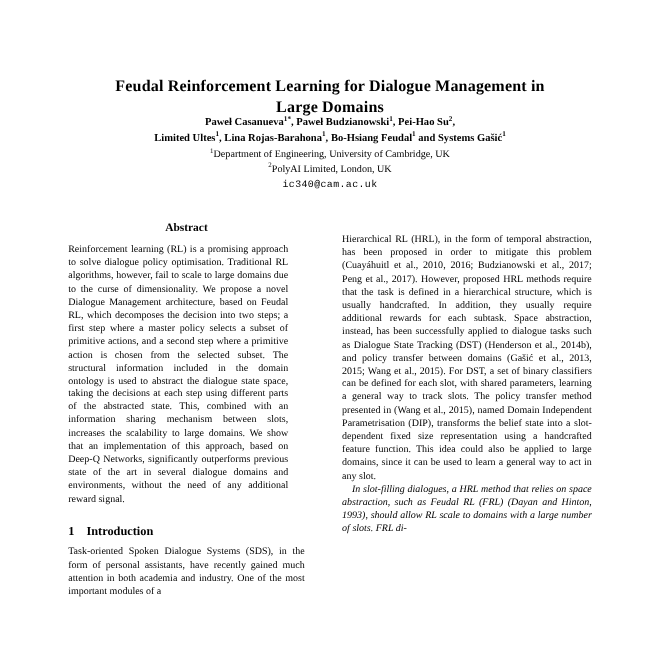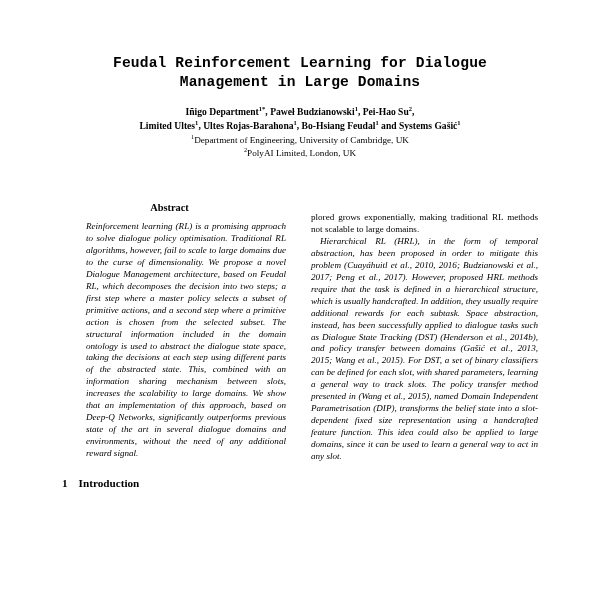--- a/index.html
+++ b/index.html
@@ -30,22 +30,21 @@
     left: 70px;
     top: 54px;
     width: 460px;
     text-align: center;
   }
   .paper-title {
     font-size: 14.6px;
     font-weight: bold;
     line-height: 1.32;
     letter-spacing: 0.01em;
-    margin: 0;
-    font-family: Liberation Mono, monospace;
+    margin: 16px;
   }
 
   
   .authors-block {
     position: absolute;
     left: 50px;
     top: 105px;
     width: 500px;
     text-align: center;
   }
@@ -86,23 +85,22 @@
     width: 227px;
   }
 
   .abstract-heading {
     font-size: 10.4px;
     font-weight: bold;
     text-align: center;
     margin: 0 0 8px 0;
   }
   .abstract-body {
-    margin: 0 0 0 24px;
+    margin: 0 0 0 0;
     width: 200px;
-    font-style: italic;
   }
 
   p.body-text {
     font-size: 9.1px;
     line-height: 1.315;
     text-align: justify;
     text-align-last: left;
     margin: 0;
     hyphens: manual;
   }
@@ -127,45 +125,47 @@
 <body>
 
 <div class="page">
 
   <div class="title-block">
     <h1 class="paper-title">Feudal Reinforcement Learning for Dialogue Management in Large Domains</h1>
   </div>
 
   <div class="authors-block">
     <div class="author-line">
-      <span>Iñigo Department</span><sup>1*</sup><span>, Paweł Budzianowski</span><sup>1</sup><span>, Pei-Hao Su</span><sup>2</sup><span>,</span>
+      <span>Paweł Casanueva</span><sup>1*</sup><span>, Paweł Budzianowski</span><sup>1</sup><span>, Pei-Hao Su</span><sup>2</sup><span>,</span>
     </div>
     <div class="author-line">
-      <span>Limited Ultes</span><sup>1</sup><span>, Ultes Rojas-Barahona</span><sup>1</sup><span>, Bo-Hsiang Feudal</span><sup>1</sup><span> and Systems Gašić</span><sup>1</sup>
+      <span>Limited Ultes</span><sup>1</sup><span>, Lina Rojas-Barahona</span><sup>1</sup><span>, Bo-Hsiang Feudal</span><sup>1</sup><span> and Systems Gašić</span><sup>1</sup>
     </div>
     <div class="affil-line">
       <sup>1</sup><span>Department of Engineering, University of Cambridge, UK</span>
     </div>
     <div class="affil-line">
       <sup>2</sup><span>PolyAI Limited, London, UK</span>
     </div>
+    <div class="email-line">ic340@cam.ac.uk</div>
   </div>
 
   <div class="col-left">
 
     <div class="abstract-heading">Abstract</div>
     <div class="abstract-body">
       <p class="body-text noindent">Reinforcement learning (RL) is a promising approach to solve dialogue policy optimisation. Traditional RL algorithms, however, fail to scale to large domains due to the curse of dimensionality. We propose a novel Dialogue Management architecture, based on Feudal RL, which decomposes the decision into two steps; a first step where a master policy selects a subset of primitive actions, and a second step where a primitive action is chosen from the selected subset. The structural information included in the domain ontology is used to abstract the dialogue state space, taking the decisions at each step using different parts of the abstracted state. This, combined with an information sharing mechanism between slots, increases the scalability to large domains. We show that an implementation of this approach, based on Deep-Q Networks, significantly outperforms previous state of the art in several dialogue domains and environments, without the need of any additional reward signal.</p>
     </div>
 
     <div class="section-heading">
       <span class="section-num">1</span>
       <span>Introduction</span>
     </div>
+    <p class="body-text noindent">Task-oriented Spoken Dialogue Systems (SDS), in the form of personal assistants, have recently gained much attention in both academia and industry. One of the most important modules of a</p>
 
   </div>
 
   <div class="col-right">
-    <p class="body-text noindent">plored grows exponentially, making traditional RL methods not scalable to large domains.</p>
     <p class="body-text">Hierarchical RL (HRL), in the form of temporal abstraction, has been proposed in order to mitigate this problem (Cuayáhuitl et al., 2010, 2016; Budzianowski et al., 2017; Peng et al., 2017). However, proposed HRL methods require that the task is defined in a hierarchical structure, which is usually handcrafted. In addition, they usually require additional rewards for each subtask. Space abstraction, instead, has been successfully applied to dialogue tasks such as Dialogue State Tracking (DST) (Henderson et al., 2014b), and policy transfer between domains (Gašić et al., 2013, 2015; Wang et al., 2015). For DST, a set of binary classifiers can be defined for each slot, with shared parameters, learning a general way to track slots. The policy transfer method presented in (Wang et al., 2015), named Domain Independent Parametrisation (DIP), transforms the belief state into a slot-dependent fixed size representation using a handcrafted feature function. This idea could also be applied to large domains, since it can be used to learn a general way to act in any slot.</p>
+    <p class="body-text">In slot-filling dialogues, a HRL method that relies on space abstraction, such as Feudal RL (FRL) (Dayan and Hinton, 1993), should allow RL scale to domains with a large number of slots. FRL di-</p>
   </div>
 
 </div>
 
 </body></html>

